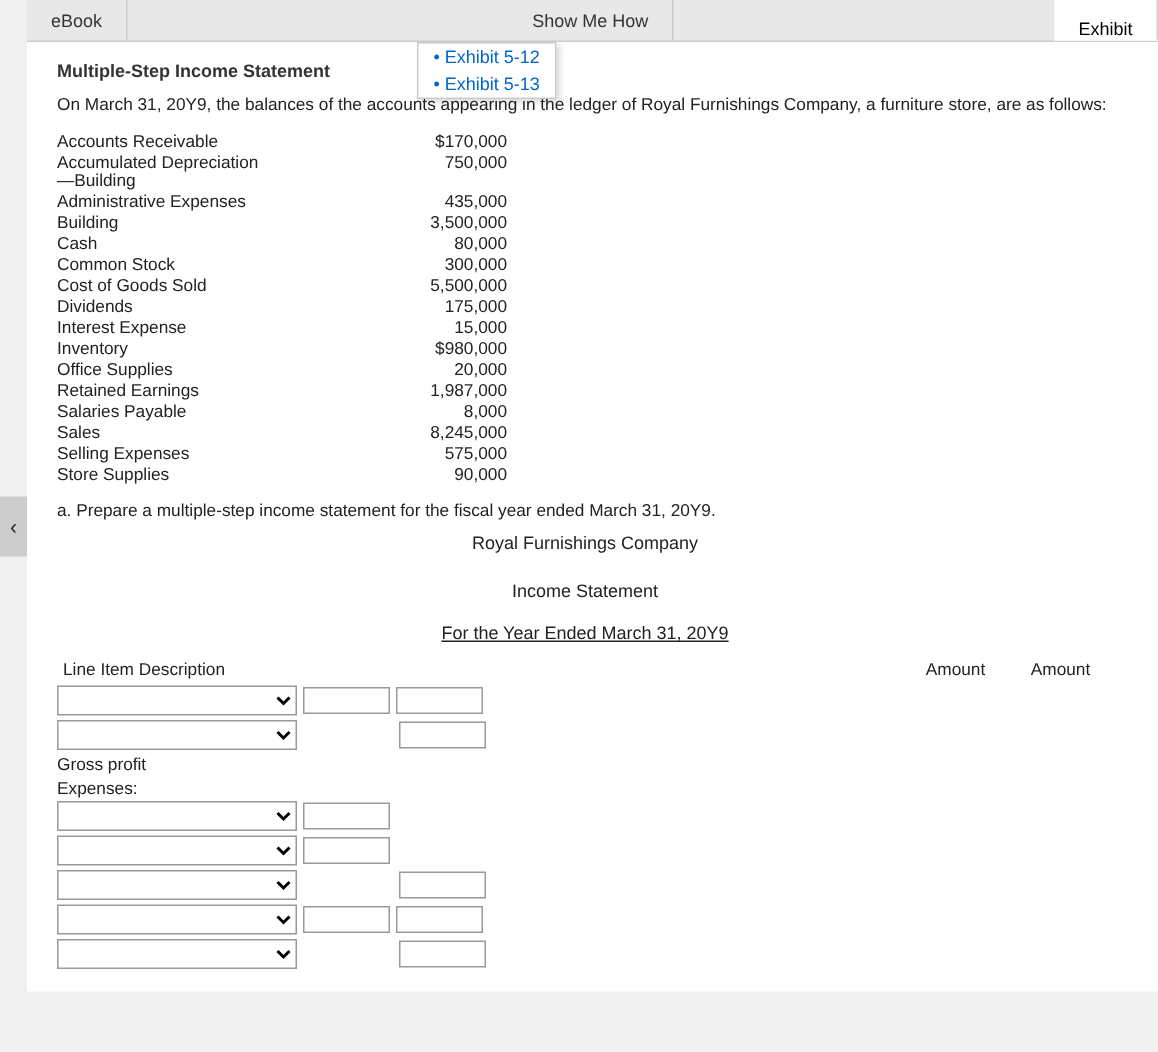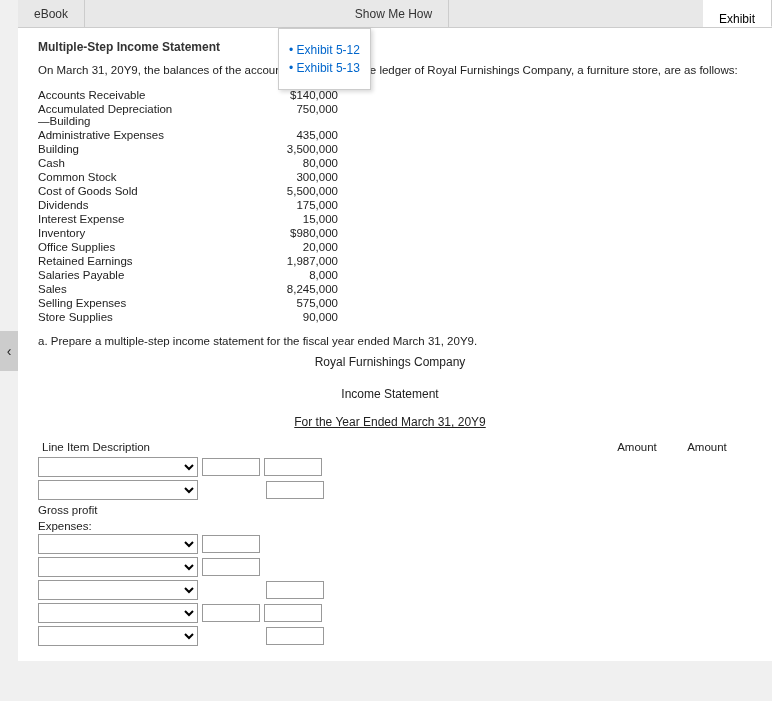--- a/index.html
+++ b/index.html
@@ -37,21 +37,21 @@
       align-items: flex-end;
     }
 
     
     .dropdown-panel {
       position: absolute;
       top: 28px;
       left: 260px;
       background: #fff;
       border: 1px solid #ccc;
-      padding: 12px 10px;
+      padding: 0 10px;
       z-index: 10;
       box-shadow: 2px 2px 4px rgba(0,0,0,0.15);
     }
     .dropdown-panel a {
       display: block;
       color: #0066cc;
       text-decoration: none;
       font-size: 12px;
       padding: 2px 0;
     }
@@ -254,21 +254,21 @@
   </div>
 </div>
 
 <div class="main-content">
   <div class="section-title">Multiple-Step Income Statement</div>
   <div class="intro-text">On March 31, 20Y9, the balances of the accounts appearing in the ledger of Royal Furnishings Company, a furniture store, are as follows:</div>
 
   <div class="account-table">
     <div class="account-row">
       <span class="account-name">Accounts Receivable</span>
-      <span class="account-value">$140,000</span>
+      <span class="account-value">$170,000</span>
     </div>
     <div class="account-row">
       <span class="account-name" style="white-space:pre-line;">Accumulated Depreciation
 —Building</span>
       <span class="account-value">750,000</span>
     </div>
     <div class="account-row">
       <span class="account-name">Administrative Expenses</span>
       <span class="account-value">435,000</span>
     </div>

